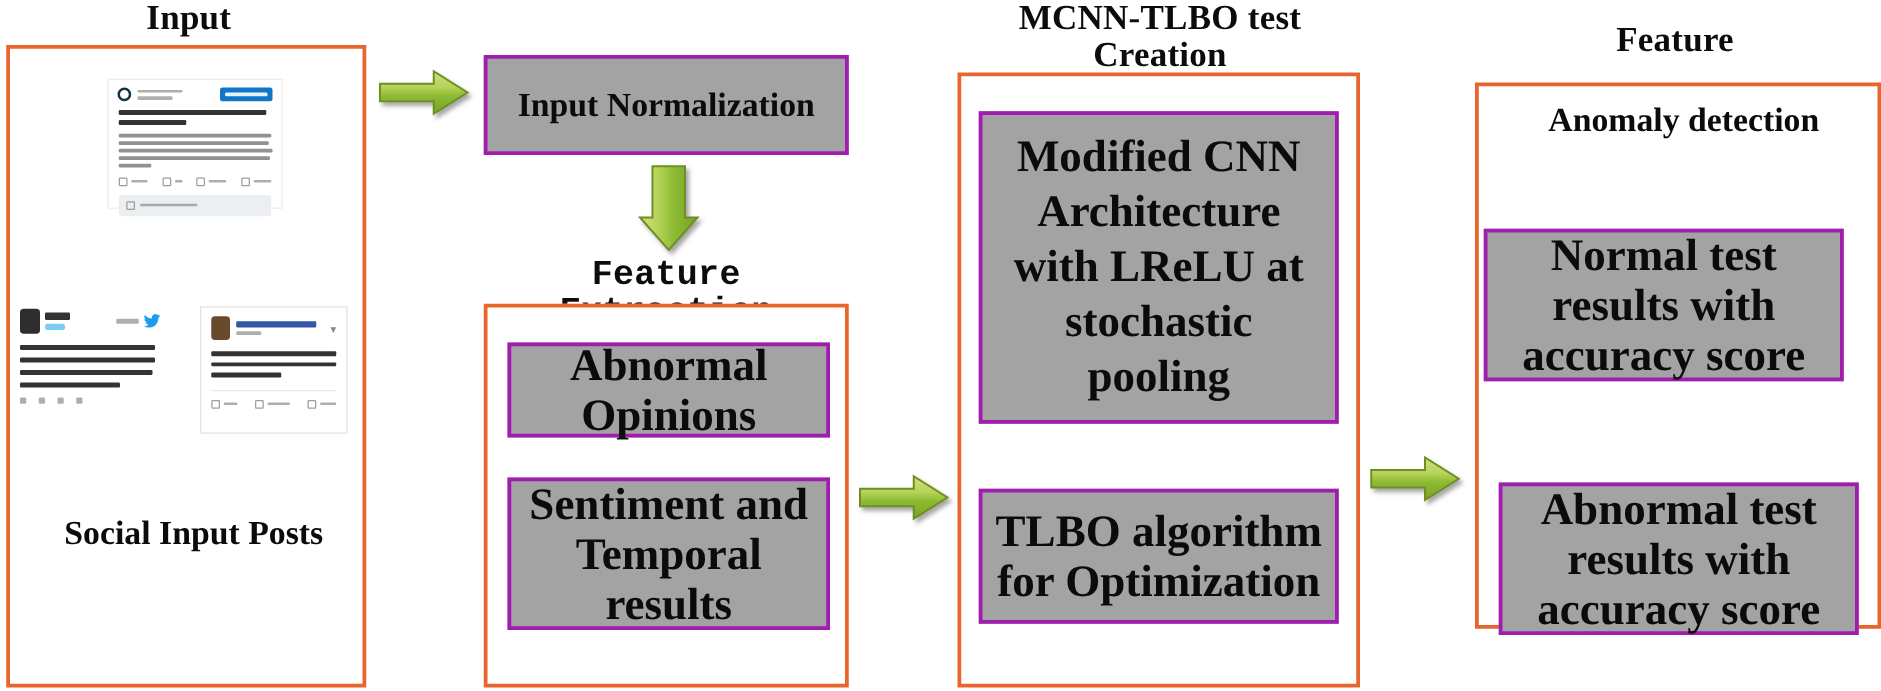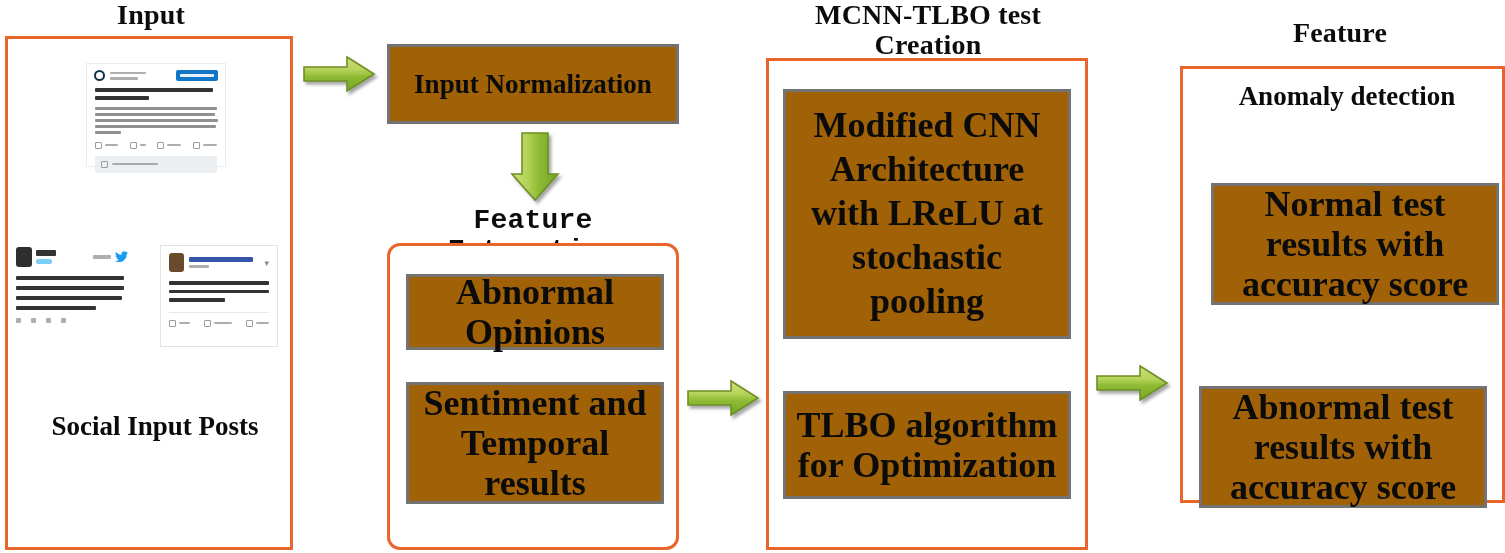--- a/index.html
+++ b/index.html
@@ -19,22 +19,22 @@
   }
   .obox {
     position: absolute;
     box-sizing: border-box;
     border: 3px solid #e8652c;
     background: #ffffff;
   }
   .ibox {
     position: absolute;
     box-sizing: border-box;
-    border: 3px solid #737373;
-    background: #a16207;
+    border: 3px solid #a21caf;
+    background: #a3a3a3;
     display: flex;
     align-items: center;
     justify-content: center;
     text-align: center;
   }
   .stage-title {
     position: absolute;
     text-align: center;
     font-weight: bold;
     color: #0c0c0c;
@@ -244,21 +244,21 @@
         <filter id="sh2" x="-40%" y="-25%" width="190%" height="165%">
           <feDropShadow dx="2.5" dy="3" stdDeviation="1.6" flood-color="#5f5f5f" flood-opacity="0.55"></feDropShadow>
         </filter>
       </defs>
       <path d="M17 3 H43 V44 H53 L30 70 L7 44 H17 Z" fill="url(#gr2)" stroke="#6f8f24" stroke-width="1.6" filter="url(#sh2)"></path>
     </svg>
   </div>
 
   <div class="stage-title" style="left:387px; top:206px; width:292px; height:32px;font-family:Liberation Mono, monospace;">Feature Extraction</div>
 
-  <div class="obox" style="left:387px; top:243px; width:292px; height:307px;border-radius:13px;">
+  <div class="obox" style="left:387px; top:243px; width:292px; height:307px;">
     <div class="ibox" style="left:16px; top:28px; width:258px; height:76px;">
       <span class="boxtext">Abnormal Opinions</span>
     </div>
     <div class="ibox" style="left:16px; top:136px; width:258px; height:122px;">
       <span class="boxtext">Sentiment and Temporal results</span>
     </div>
   </div>
 
   <div class="arrow" style="left:684px; top:378px; width:82px; height:44px;">
     <svg width="82" height="44" viewBox="0 0 82 44">
@@ -302,21 +302,21 @@
         </filter>
       </defs>
       <path d="M4 13 H47 V3 L74 20 L47 37 V27 H4 Z" fill="url(#gr4)" stroke="#6f8f24" stroke-width="1.6" filter="url(#sh4)"></path>
     </svg>
   </div>
 
   <div class="stage-title" style="left:1180px; top:18px; width:320px; height:32px;">Feature</div>
 
   <div class="obox" style="left:1180px; top:66px; width:325px; height:437px;">
     <div class="boxtext" style="position:absolute; left:10px; top:12px; width:296px; font-size:27px;">Anomaly detection</div>
-    <div class="ibox" style="left:28px; top:114px; width:288px; height:122px;">
+    <div class="ibox" style="left:4px; top:114px; width:288px; height:122px;">
       <span class="boxtext">Normal test results with accuracy score</span>
     </div>
     <div class="ibox" style="left:16px; top:317px; width:288px; height:122px;">
       <span class="boxtext">Abnormal test results with accuracy score</span>
     </div>
   </div>
 
 </div>
 
 </body></html>

